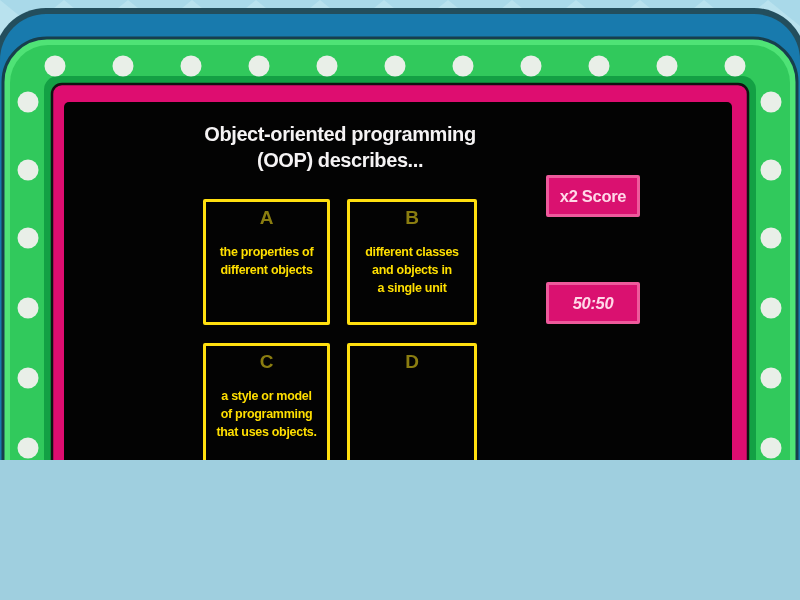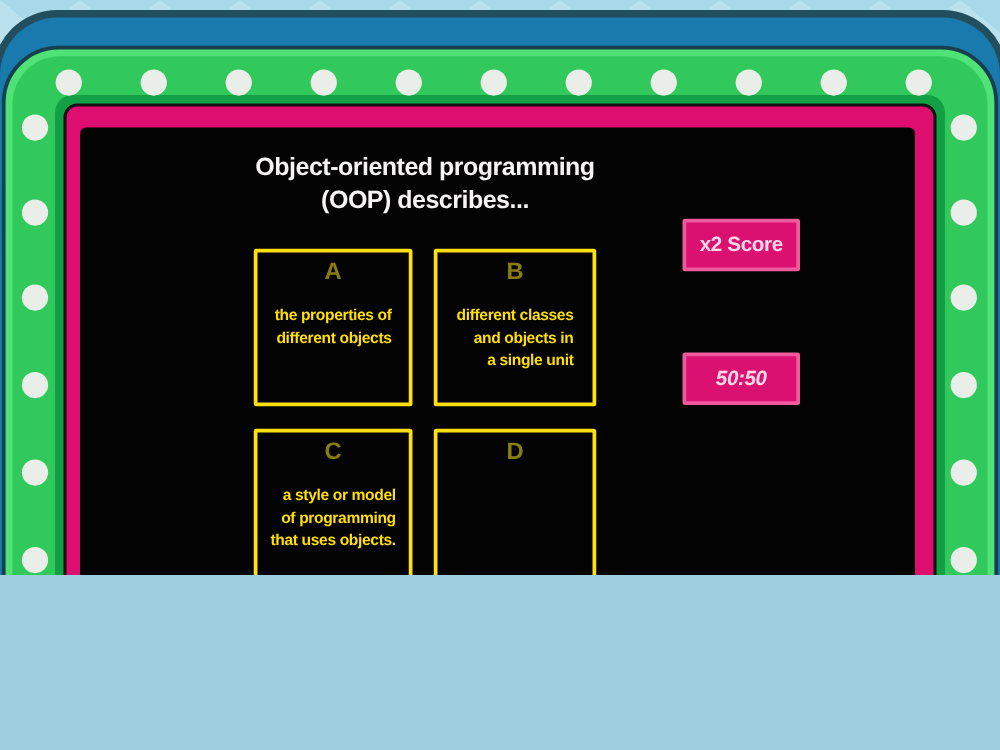--- a/index.html
+++ b/index.html
@@ -45,21 +45,21 @@
     column-gap:17px;row-gap:18px;
   }
   .answer{
     border:3px solid var(--yellow_border);border-radius:2px;
     background:transparent;display:flex;flex-direction:column;align-items:center;
     padding-top:5px;cursor:pointer;
   }
   .answer .letter{font-size:19px;line-height:22px;color:var(--letter_olive);}
   .answer .atext{
     margin-top:14px;font-size:12.5px;line-height:18px;letter-spacing:-0.3px;
-    color:var(--yellow_text);text-align:right;white-space:pre;
+    color:var(--yellow_text);text-align:center;white-space:pre;
   }
   .powerups{position:absolute;left:502px;top:175px;width:94px;margin-left:44px;}
   .powerup{
     display:block;width:94px;height:42px;margin:0 0 0 0;
     background:var(--button_bg);border:3px solid var(--button_border);border-radius:2px;
     color:var(--button_text);font-size:16.5px;letter-spacing:-0.3px;font-weight:bold;
     font-family:"Liberation Sans", sans-serif;text-align:center;line-height:36px;cursor:pointer;
   }
   .powerup + .powerup{margin-top:65px;font-style:italic;}
 </style>

